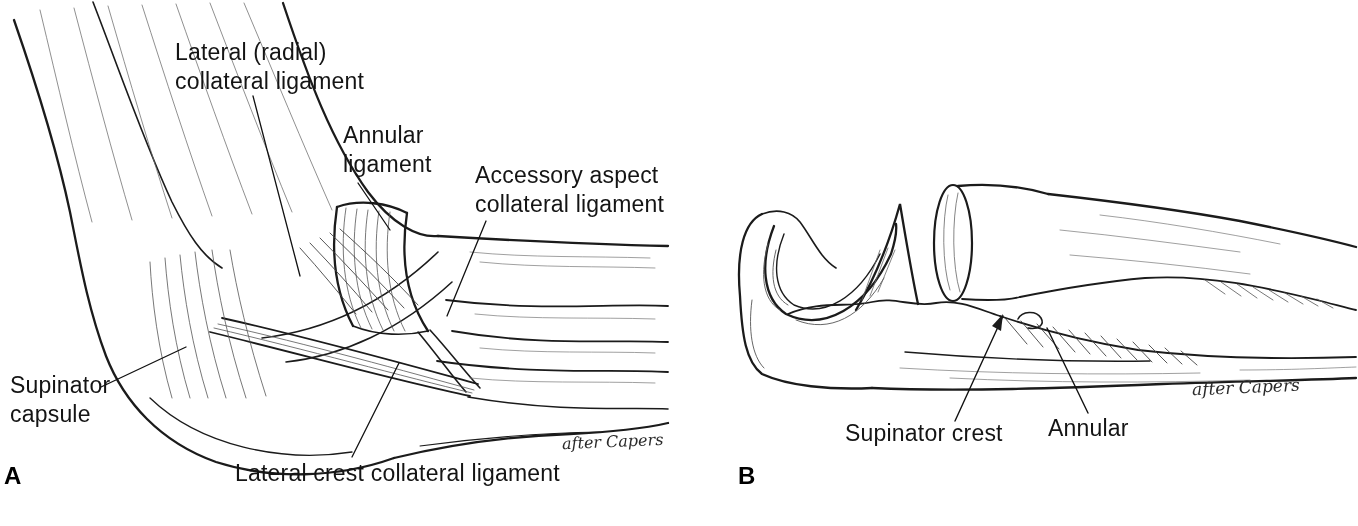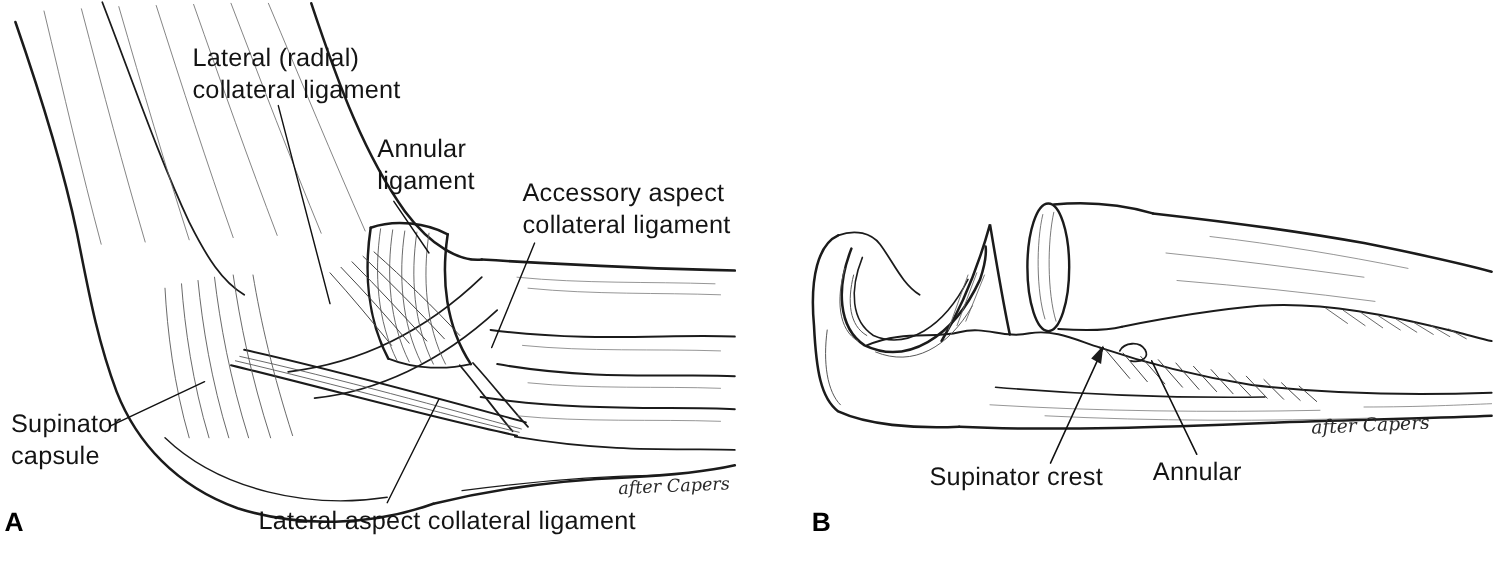--- a/index.html
+++ b/index.html
@@ -201,21 +201,21 @@
 
   <div class="label" style="left:343px;top:121px;">Annular
 ligament</div>
 
   <div class="label" style="left:475px;top:161px;">Accessory aspect
 collateral ligament</div>
 
   <div class="label" style="left:10px;top:371px;">Supinator
 capsule</div>
 
-  <div class="label" style="left:235px;top:459px;">Lateral aspect collateral ligament</div>
+  <div class="label" style="left:235px;top:459px;">Lateral crest collateral ligament</div>
 
   <div class="label" style="left:845px;top:419px;">Supinator crest</div>
 
   <div class="label" style="left:1048px;top:414px;">Annular</div>
 
   <div class="panel-letter" style="left:4px;top:462px;">A</div>
   <div class="panel-letter" style="left:738px;top:462px;">B</div>
 
   <div class="credit a" style="left:562px;top:432px;">after Capers</div>
   <div class="credit b" style="left:1192px;top:377px;">after Capers</div>

